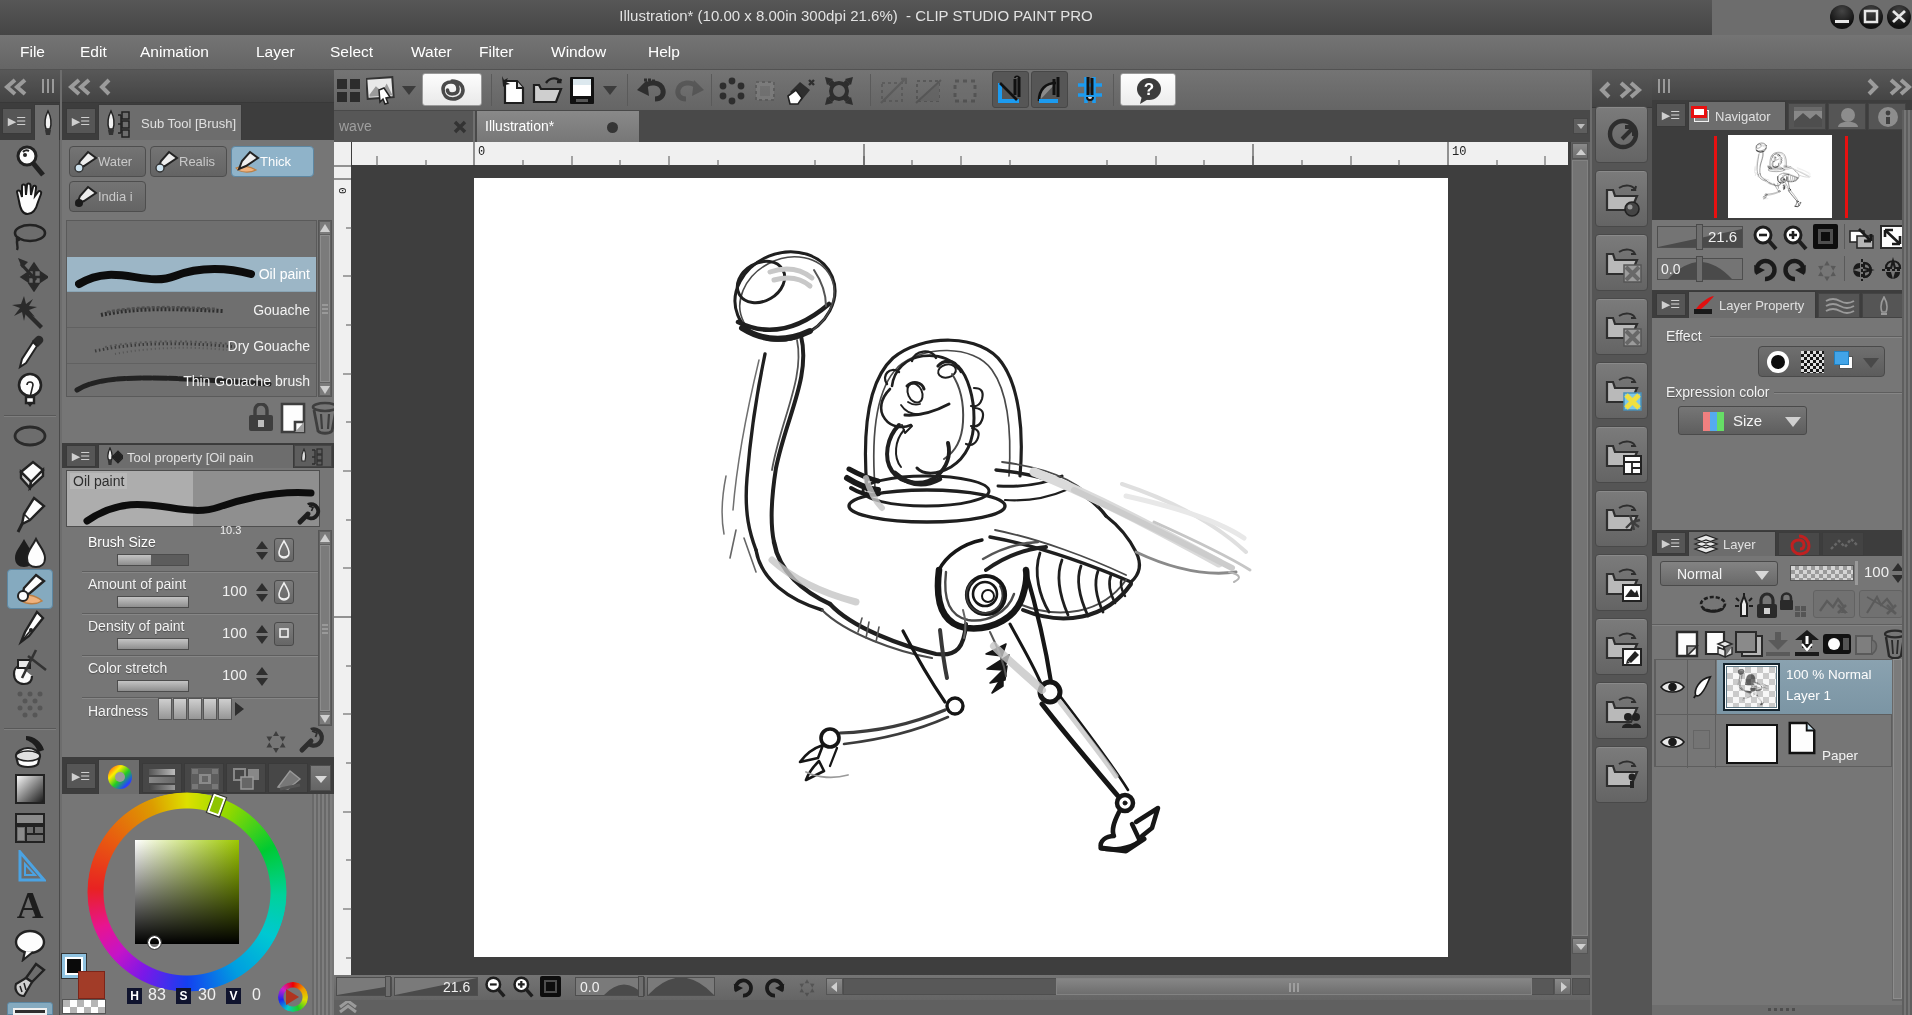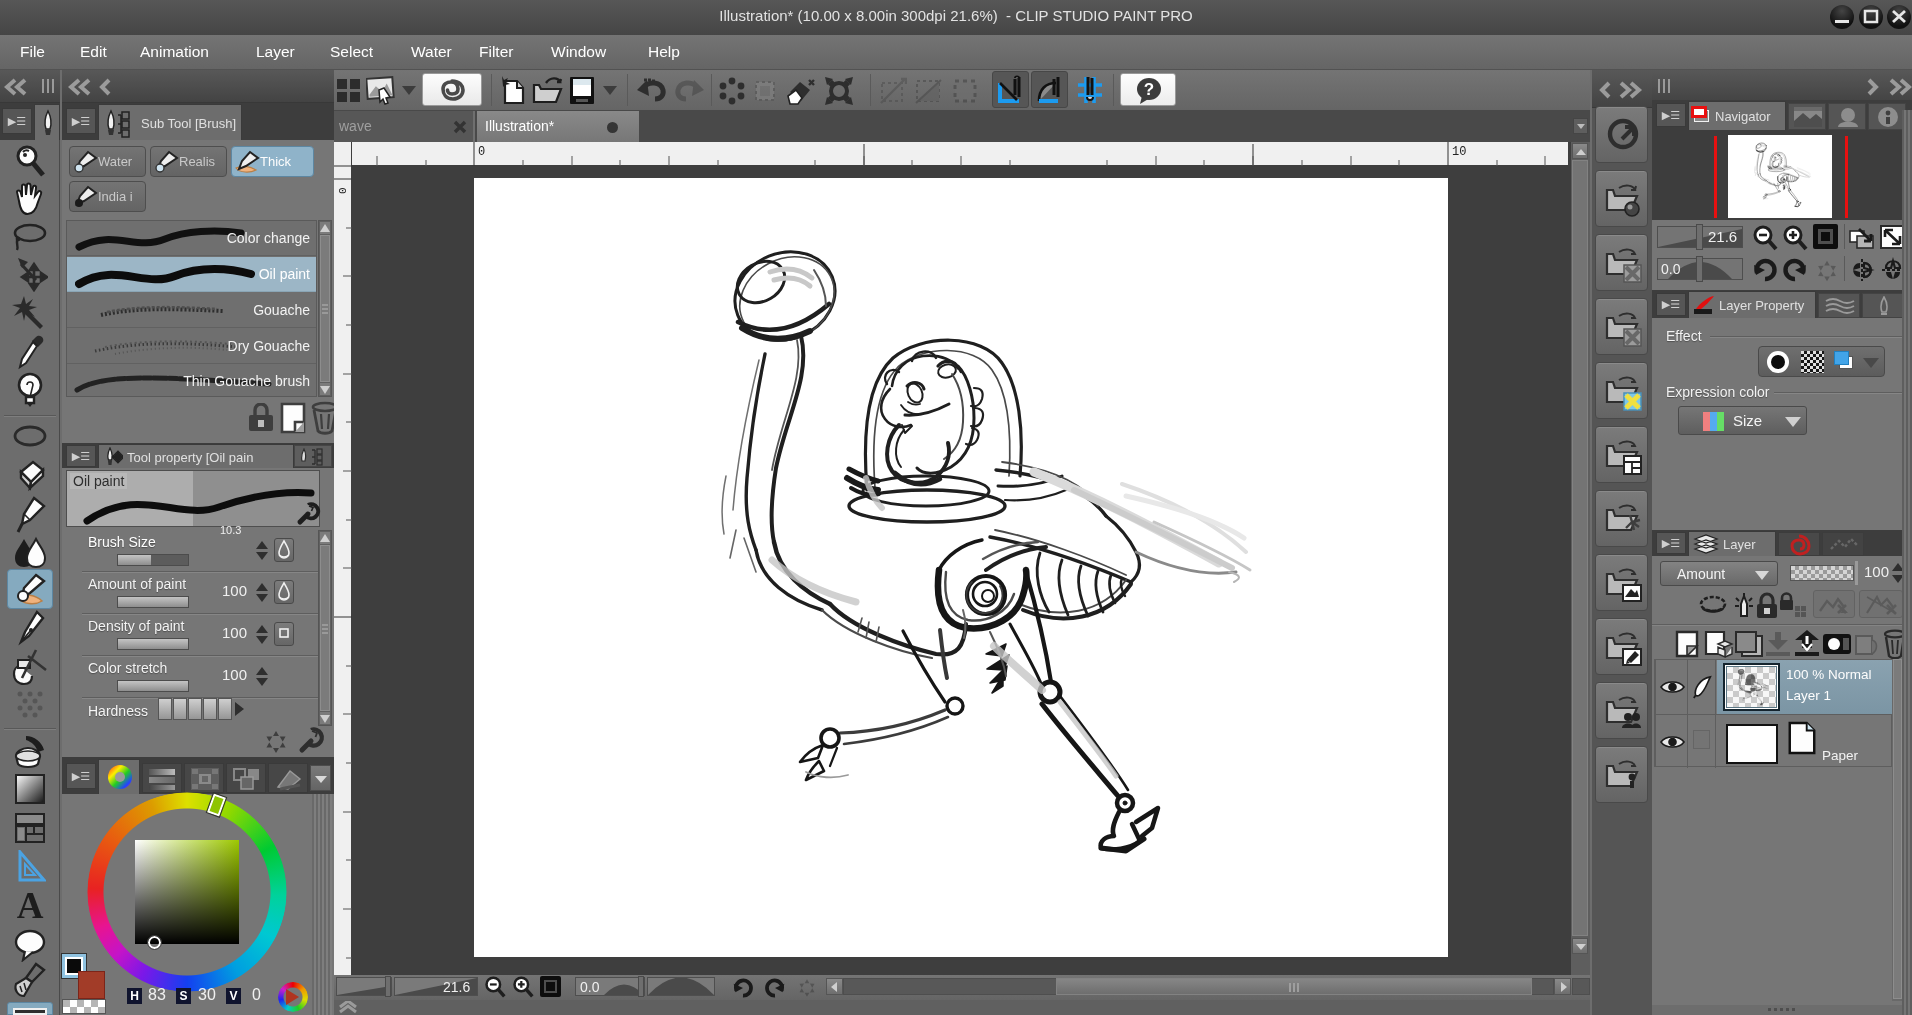--- a/index.html
+++ b/index.html
@@ -1,21 +1,21 @@
 <!DOCTYPE html>
 <html><head>
 <meta charset="utf-8">
 <style>
 * { margin:0; padding:0; box-sizing:border-box; }
 html,body { width:1912px; height:1015px; overflow:hidden; background:#6d6d6d;
   font-family:"Liberation Sans", sans-serif; }
 .abs { position:absolute; }
 #stage { position:relative; width:1912px; height:1015px; }
 
-#titlebar { left:0; top:0; width:1912px; height:35px;
+#titlebar { left:0; top:0; width:1712px; height:35px;
   background:linear-gradient(#575757,#454545); color:#e2e2e2; font-size:15px; }
 #titletext { width:100%; text-align:center; line-height:32px; }
 .winbtn { top:5px; width:24px; height:24px; border-radius:50%;
   background:radial-gradient(circle at 50% 25%, #454545, #101010 70%);
   color:#e8e8e8; text-align:center; }
 
 #menubar { left:0; top:35px; width:1912px; height:35px;
   background:linear-gradient(#747474,#656565); color:#fff; font-size:15.5px;
   border-bottom:1px solid #525252; }
 .menuitem { top:0; line-height:33px; }
@@ -288,26 +288,20 @@
     </div>
     <div class="abs" style="left:7px;top:41px;width:77px;height:31px;background:linear-gradient(#747474,#646464);border:1px solid #4e4e4e;border-radius:4px;color:#c9c9c9;font-size:13px;">
       <svg class="abs" style="left:2px;top:3px;" width="26" height="24" viewBox="0 0 26 24">
           <path d="M16 2 L24 8 L12 16 L5 19 L8 11 Z" fill="#eee" stroke="#222" stroke-width="2"></path>
           <circle cx="7" cy="18" r="4" fill="#1a1a1a"></circle>
         </svg>
       <span style="position:absolute;left:28px;top:7px;">India i</span>
     </div>
 
     <div class="abs" style="left:4px;top:80px;width:251px;height:177px;background:#6f6f6f;border:1px solid #5a5a5a;">
-      <div class="abs" style="left:0;top:0;width:249px;height:35px;border-bottom:1px solid #616161;">
-        <svg class="abs" style="left:8px;top:4px;" width="170" height="28" viewBox="0 0 170 28">
-            <path d="M4 22 C40 4 60 26 90 14 C110 6 140 4 166 8" stroke="#111" stroke-width="7" fill="none" stroke-linecap="round"></path>
-          </svg>
-        <span style="position:absolute;right:6px;top:9px;color:#f2f2f2;font-size:14px;">Color change</span>
-      </div>
       <div class="abs" style="left:0;top:36px;width:249px;height:35px;background:#9cb6c6;border-bottom:1px solid #8aa5b5;">
         <svg class="abs" style="left:8px;top:3px;" width="180" height="30" viewBox="0 0 180 30">
             <path d="M4 24 C40 2 70 28 100 16 C125 6 155 8 176 14" stroke="#0c0c0c" stroke-width="8" fill="none" stroke-linecap="round"></path>
           </svg>
         <span style="position:absolute;right:6px;top:9px;color:#fff;font-size:14px;">Oil paint</span>
       </div>
       <div class="abs" style="left:0;top:72px;width:249px;height:35px;border-bottom:1px solid #616161;">
         <svg class="abs" style="left:30px;top:8px;" width="130" height="20" viewBox="0 0 130 20">
             <path d="M4 14 C40 6 80 8 126 10" stroke="#2e2e2e" stroke-width="4" fill="none" stroke-dasharray="2 2"></path>
             <path d="M10 11 C45 4 85 6 120 8" stroke="#4e4e4e" stroke-width="2.5" fill="none" stroke-dasharray="3 2"></path>
@@ -1307,21 +1301,21 @@
     </div>
     <div class="abs" style="left:170px;top:2px;width:42px;height:24px;background:#494949;border:1px solid #3c3c3c;opacity:0.55;">
       <svg class="abs" style="left:6px;top:4px;" width="30" height="16" viewBox="0 0 30 16">
         <path d="M2 12 L10 4 L16 10 L22 2 L28 8" stroke="#8a8a8a" stroke-width="2.4" fill="none" stroke-dasharray="3 2"></path>
       </svg>
     </div>
   </div>
   <div class="abs pbody" style="left:1652px;top:556px;width:260px;height:449px;" id="lybody">
 
     <div class="abs" style="left:8px;top:5px;width:118px;height:25px;background:linear-gradient(#838383,#696969);border:1px solid #4a4a4a;border-radius:3px;">
-      <span style="position:absolute;left:16px;top:4px;color:#f4f4f4;font-size:14px;">Amount</span>
+      <span style="position:absolute;left:16px;top:4px;color:#f4f4f4;font-size:14px;">Normal</span>
       <div class="abs" style="left:94px;top:9px;width:0;height:0;border-left:7px solid transparent;border-right:7px solid transparent;border-top:9px solid #d8d8d8;"></div>
     </div>
     <div class="abs" style="left:138px;top:9px;width:64px;height:16px;background:repeating-conic-gradient(#9a9a9a 0 25%, #d5d5d5 0 50%); background-size:8px 8px;border:1px solid #555;"></div>
     <div class="abs" style="left:203px;top:5px;width:3px;height:24px;background:#9a9a9a;"></div>
     <div class="abs val" style="left:212px;top:7px;font-size:15px;">100</div>
     <div class="spin up abs" style="left:240px;top:7px;"></div>
     <div class="spin dn abs" style="left:240px;top:19px;"></div>
 
     <svg class="abs" style="left:46px;top:38px;" width="30" height="24" viewBox="0 0 30 24">
       <ellipse cx="15" cy="10" rx="12" ry="7" fill="none" stroke="#1e1e1e" stroke-width="2.6" stroke-dasharray="4 2"></ellipse>

